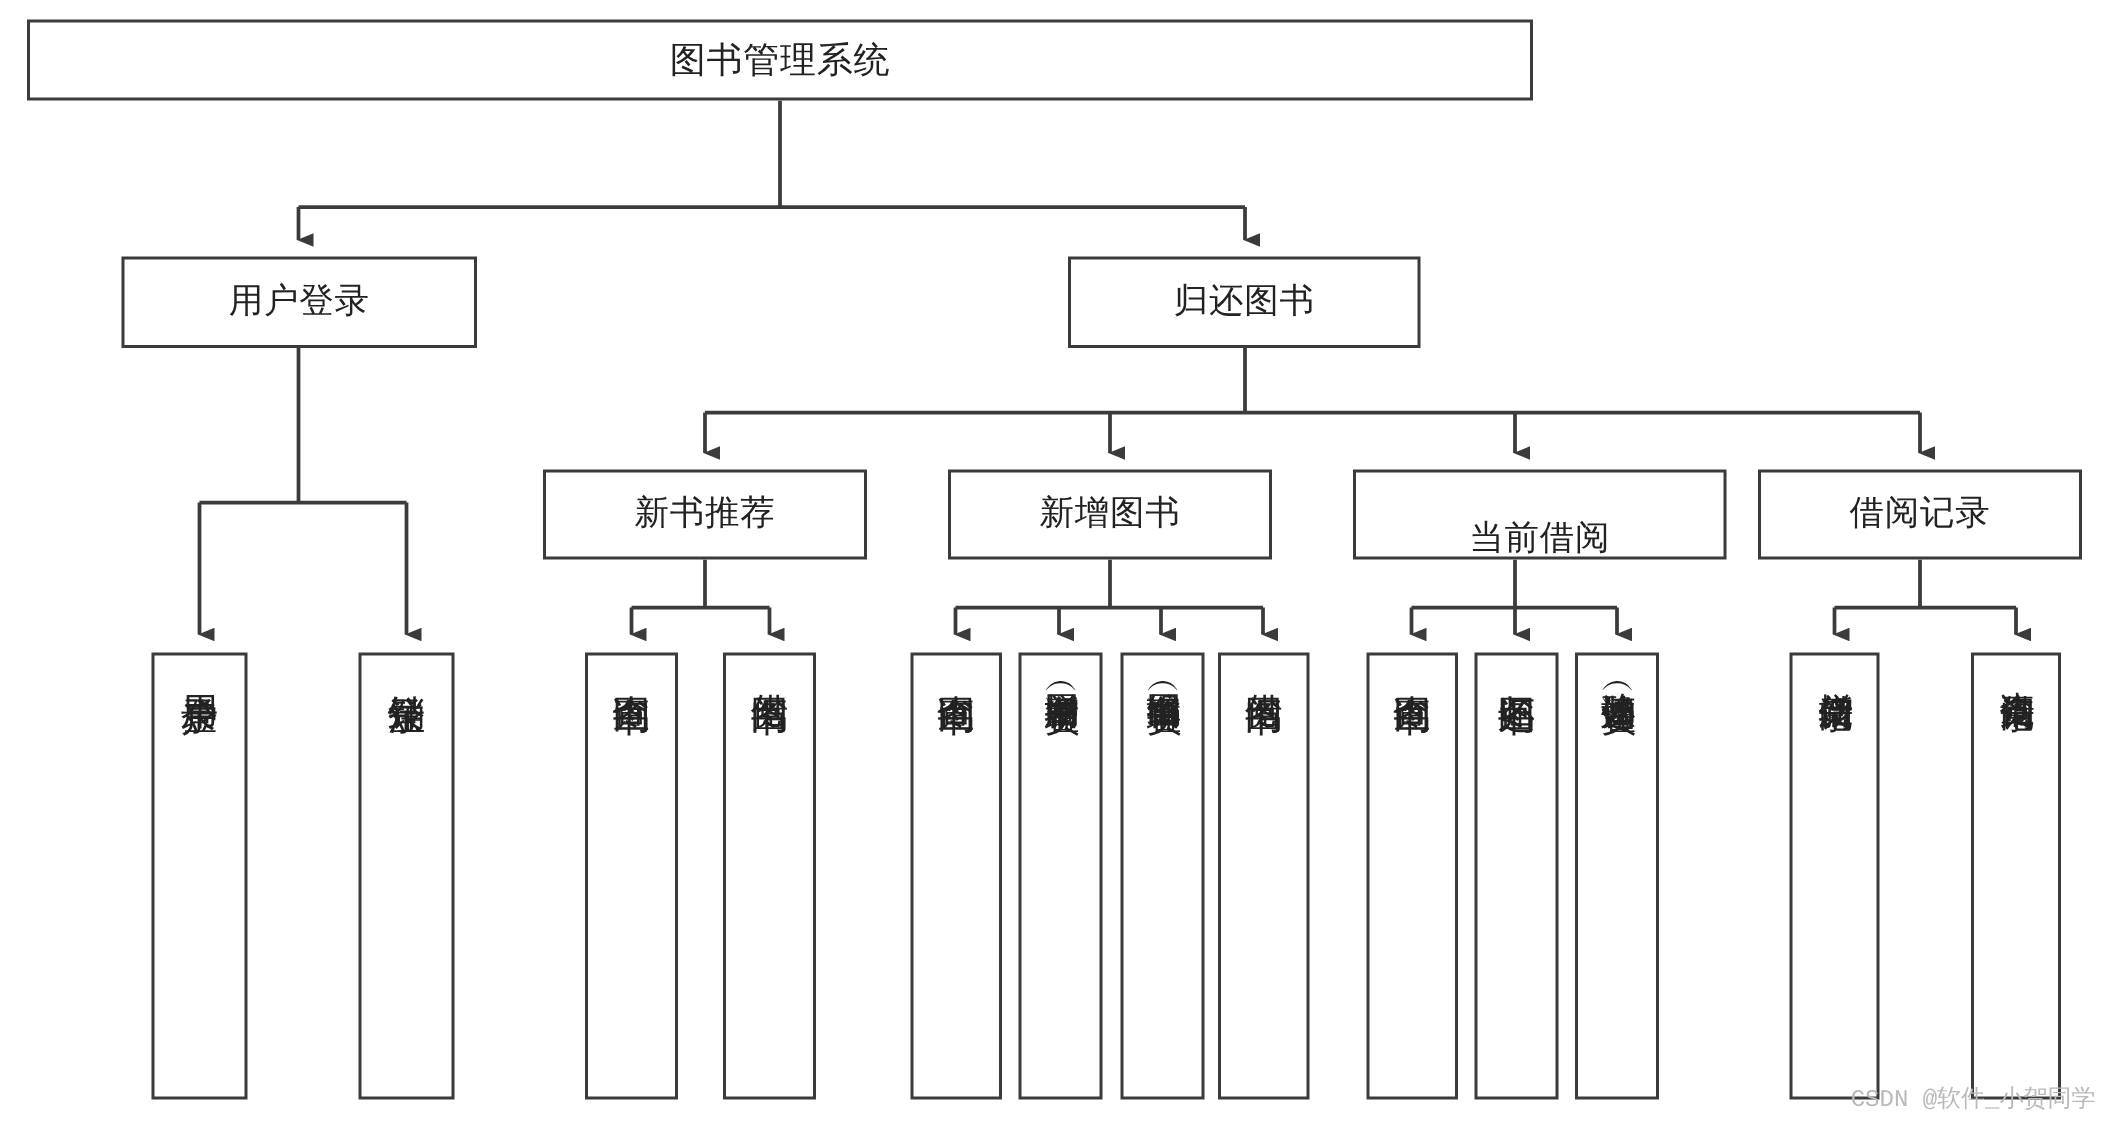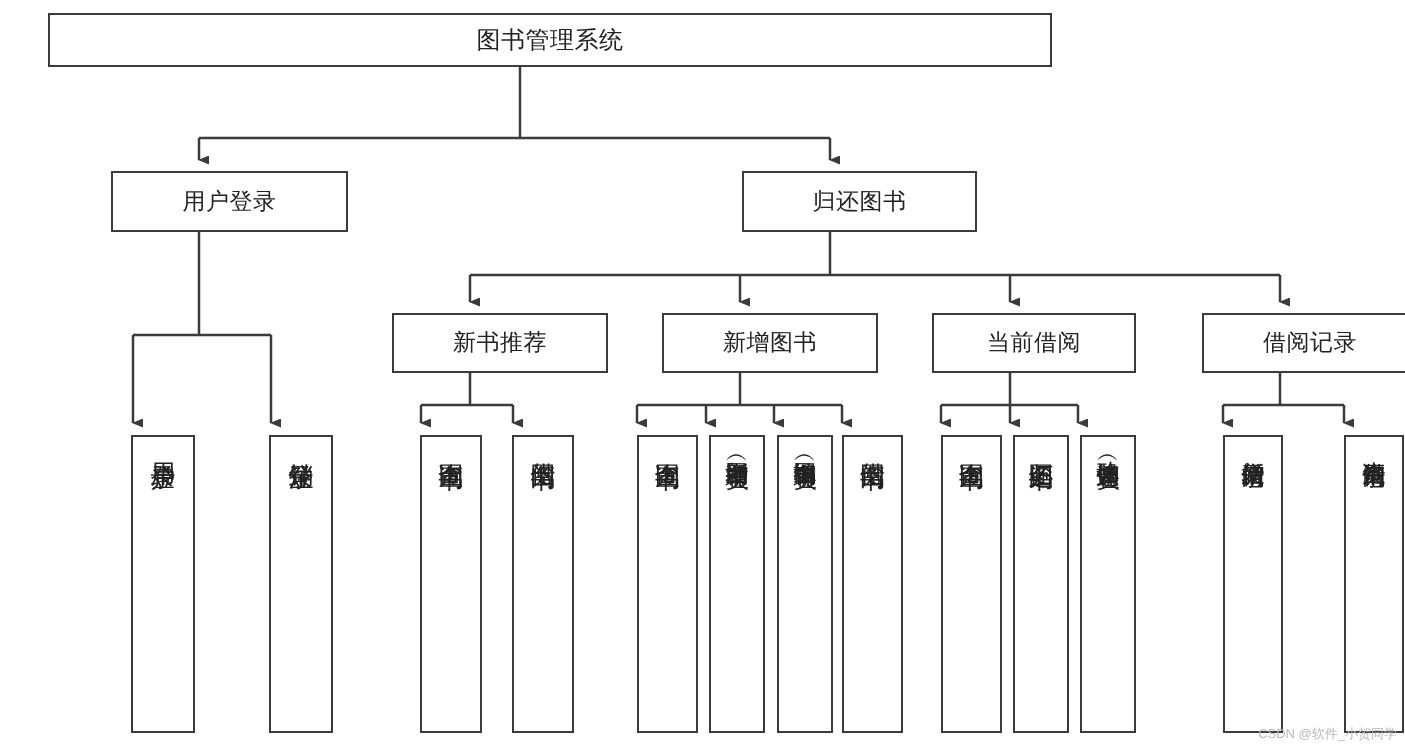--- a/index.html
+++ b/index.html
@@ -25,21 +25,20 @@
   }
   .node {
     position: absolute;
     box-sizing: border-box;
     background: #ffffff;
     border: 2.5px solid #3b3b3b;
     display: flex;
     align-items: center;
     justify-content: center;
     z-index: 2;
-    margin-left: 30px;
   }
   .node .lbl {
     color: #222222;
     text-align: center;
     line-height: 1.02;
     letter-spacing: 0.5px;
   }
   .node.horiz .lbl {
     font-size: 23px;
   }
@@ -58,25 +57,25 @@
     letter-spacing: 1px;
     white-space: nowrap;
   }
   .node.vert.narrow .lbl {
     font-size: 23px;
   }
   #watermark {
     position: absolute;
     right: 8px;
     bottom: 4px;
-    font-size: 13px;
+    font-size: 16px;
     color: #b9b9b9;
     white-space: nowrap;
     z-index: 5;
-    font-family: Liberation Sans, sans-serif;
+    font-family: Liberation Mono, monospace;
   }
 </style>
 </head>
 <body>
 
 <div id="canvas">
 
   <svg id="wires" viewBox="0 0 1405 747" xmlns="http://www.w3.org/2000/svg">
     <defs>
       <marker id="arw" markerWidth="9" markerHeight="11" refX="4.5" refY="10" orient="auto" markerUnits="userSpaceOnUse">
@@ -140,21 +139,21 @@
   </div>
 
   <div class="node horiz" style="left:362px; top:313px; width:216px; height:60px;">
     <span class="lbl">新书推荐</span>
   </div>
 
   <div class="node horiz" style="left:632px; top:313px; width:216px; height:60px;">
     <span class="lbl">新增图书</span>
   </div>
 
-  <div class="node horiz" style="left:902px; top:313px; width:204px; height:60px;">
+  <div class="node horiz" style="left:902px; top:313px; width:249px; height:60px;align-items:flex-end;">
     <span class="lbl">当前借阅</span>
   </div>
 
   <div class="node horiz" style="left:1172px; top:313px; width:216px; height:60px;">
     <span class="lbl">借阅记录</span>
   </div>
 
   <div class="node vert" style="left:101px; top:435px; width:64px; height:298px;">
     <span class="lbl">用户登录</span>
   </div>

